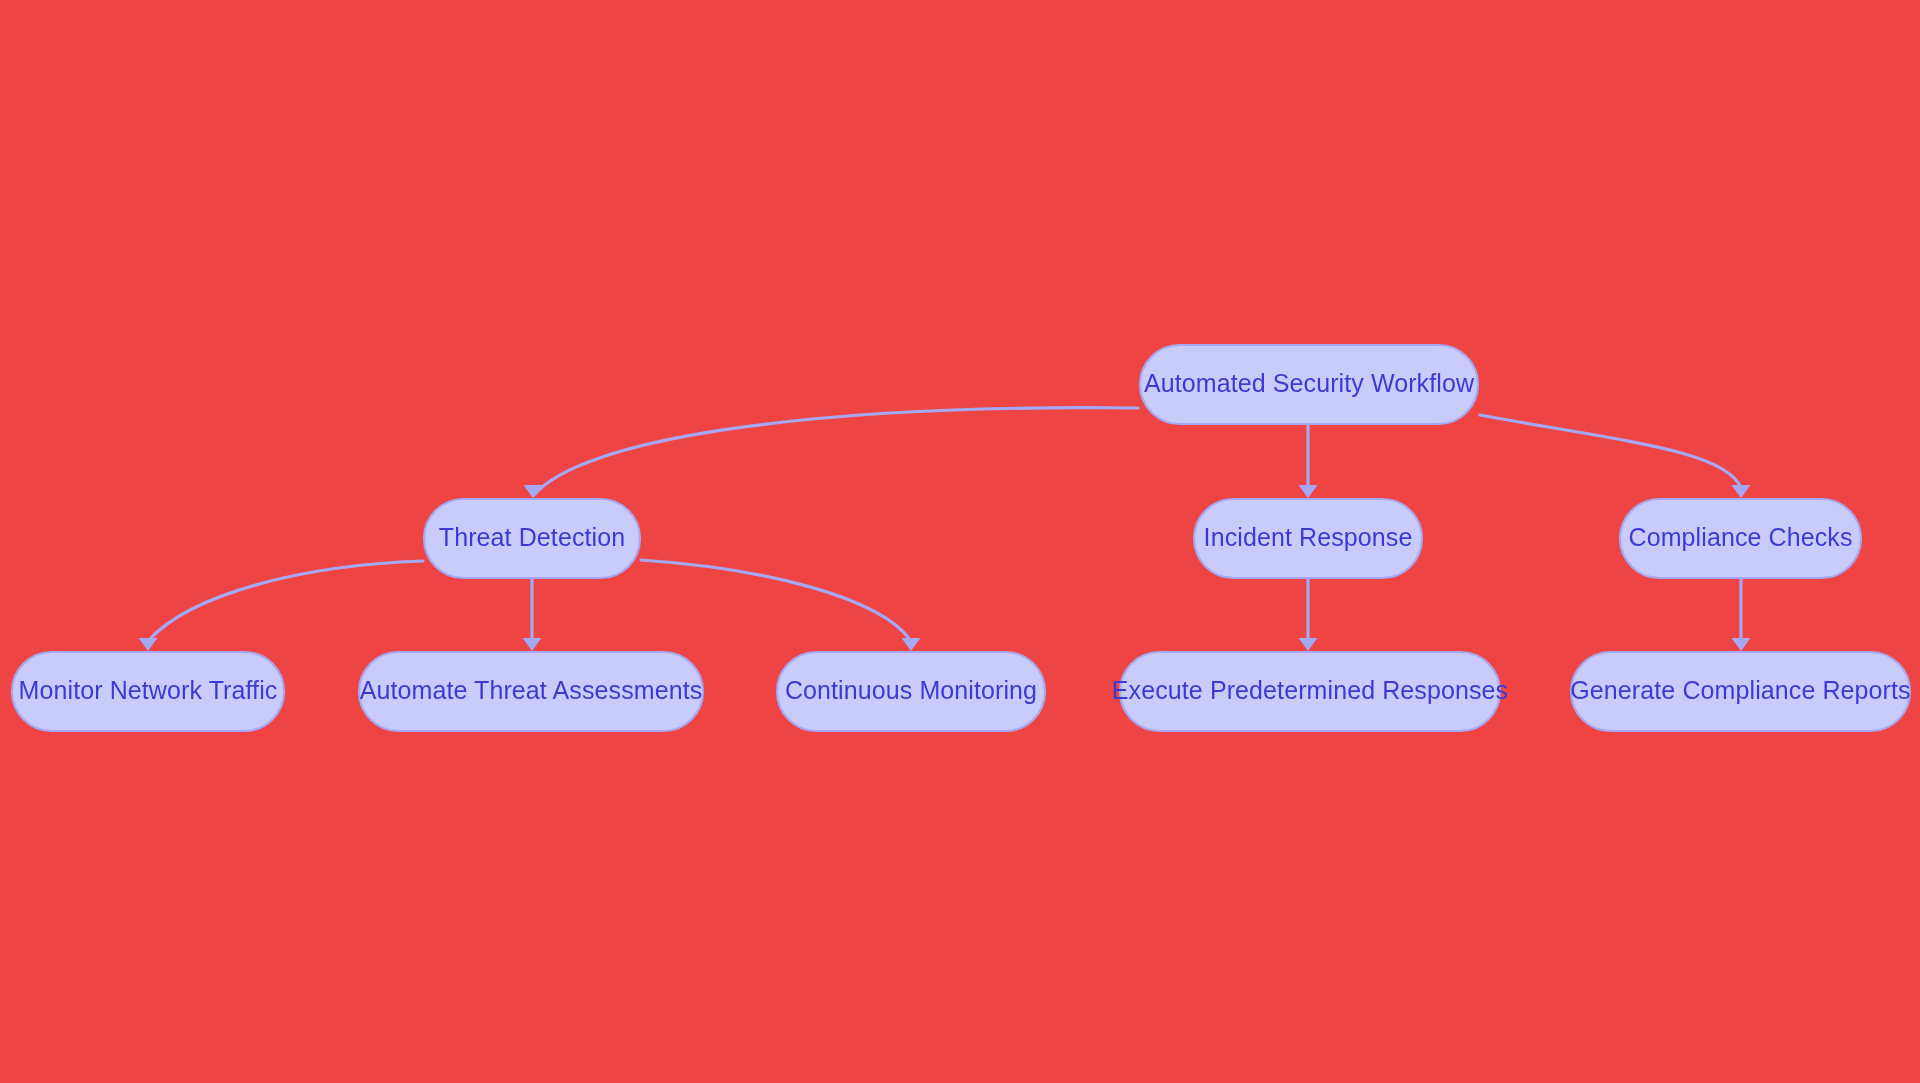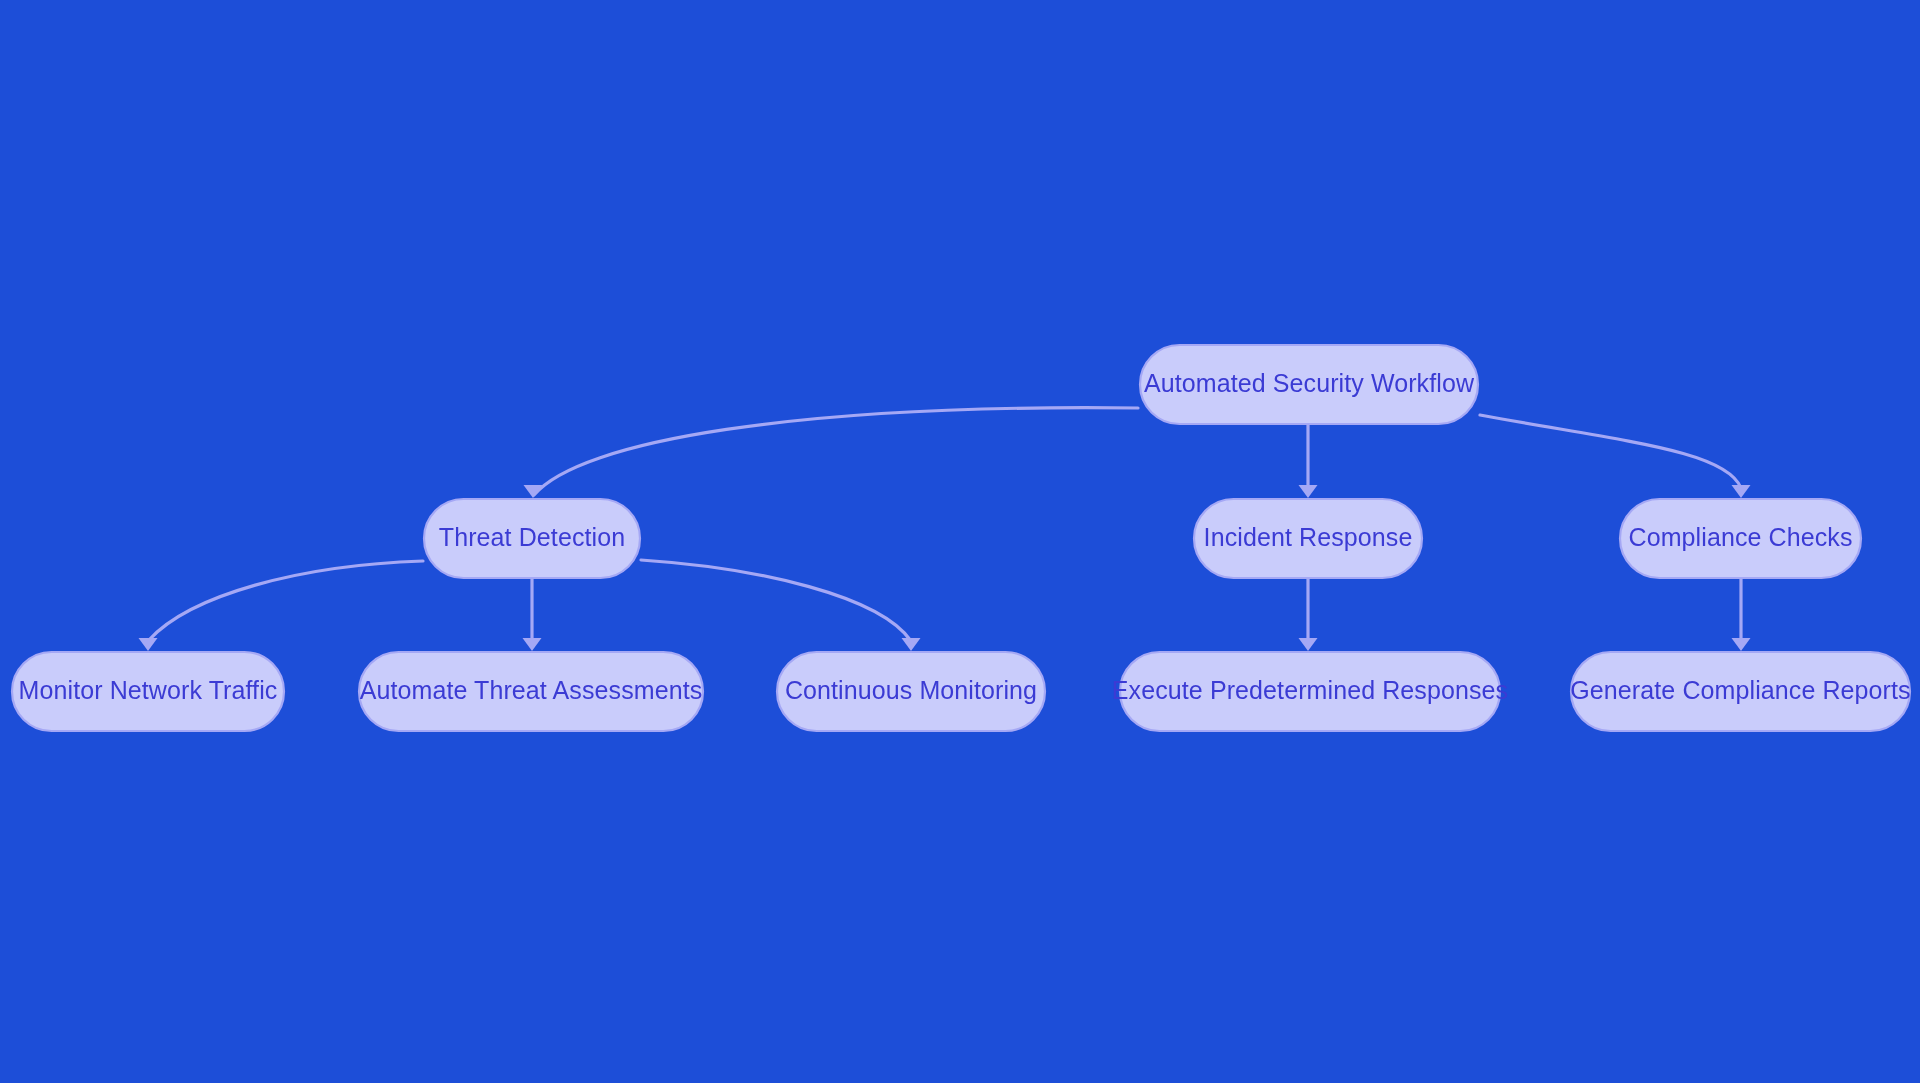--- a/index.html
+++ b/index.html
@@ -4,21 +4,21 @@
 <style>
   html, body {
     margin: 0;
     padding: 0;
     background: #ffffff;
   }
   #canvas {
     position: relative;
     width: 1920px;
     height: 1083px;
-    background: #1d4ed8;
+    background: #ef4444;
     overflow: hidden;
     font-family: "Liberation Sans", sans-serif;
   }
   #flow-svg {
     position: absolute;
     top: 0;
     left: 0;
     width: 1920px;
     height: 1083px;
     display: block;

